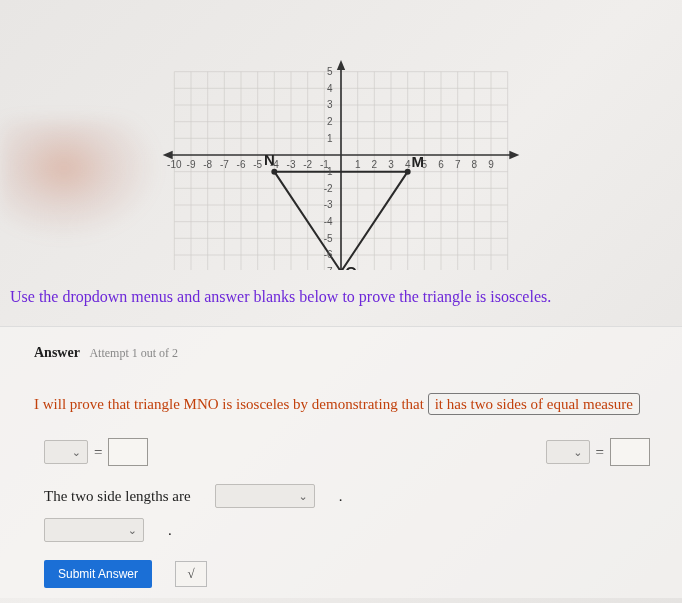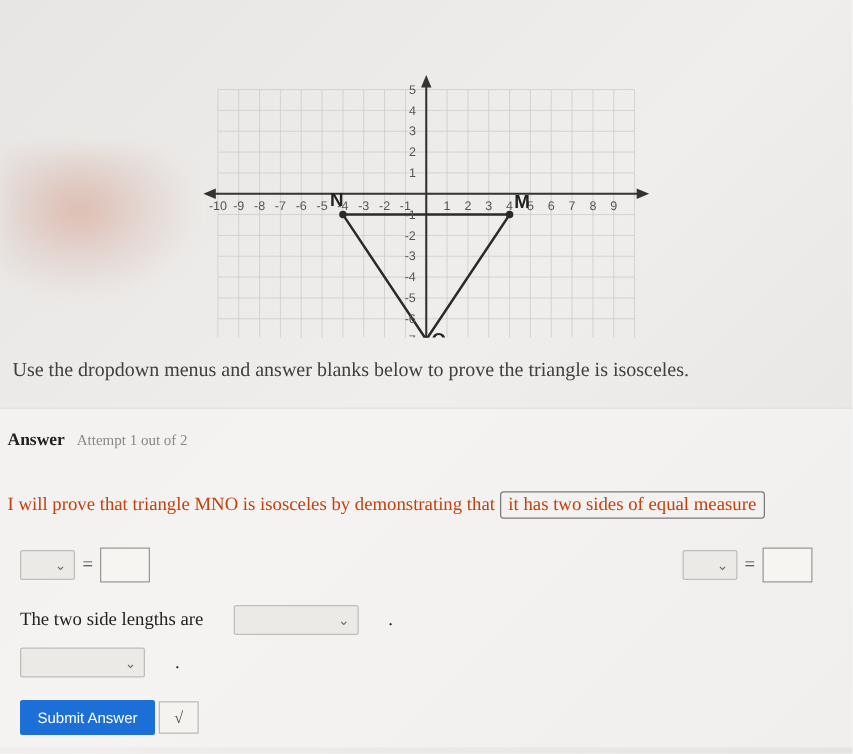--- a/index.html
+++ b/index.html
@@ -23,28 +23,28 @@
   }
   .graph-area {
     position: relative;
     width: 360px;
     height: 280px;
     margin: 0 auto;
     margin-top: -10px;
   }
   .instruction {
     font-size: 16px;
-    color: #404040;
+    color: #6d28d9;
     padding: 18px 10px 20px 10px;
     font-family: Georgia, serif;
   }
   .answer-panel {
     background: rgba(248,247,245,0.6);
     border-top: 1px solid #ddd;
-    padding: 18px 22px 10px 6px;
+    padding: 18px 22px 10px 34px;
   }
   .answer-header {
     font-size: 14px;
     color: #444;
     margin-bottom: 30px;
   }
   .answer-header b { color: #222; font-weight: bold; }
   .attempt { color: #888; font-size: 12px; margin-left: 6px; }
   .stmt {
     font-size: 15px;
@@ -94,21 +94,21 @@
     font-size: 15px;
     color: #222;
     margin: 10px 10px;
     display: flex;
     align-items: center;
     gap: 24px;
   }
   .submit-row {
     display: flex;
     align-items: center;
-    gap: 3px;
+    gap: 23px;
     margin-top: 18px;
     margin-left: 10px;
   }
   .submit-btn {
     background: #1b6fd6;
     color: #fff;
     font-size: 12px;
     font-family: Arial, sans-serif;
     padding: 7px 14px;
     border: none;

